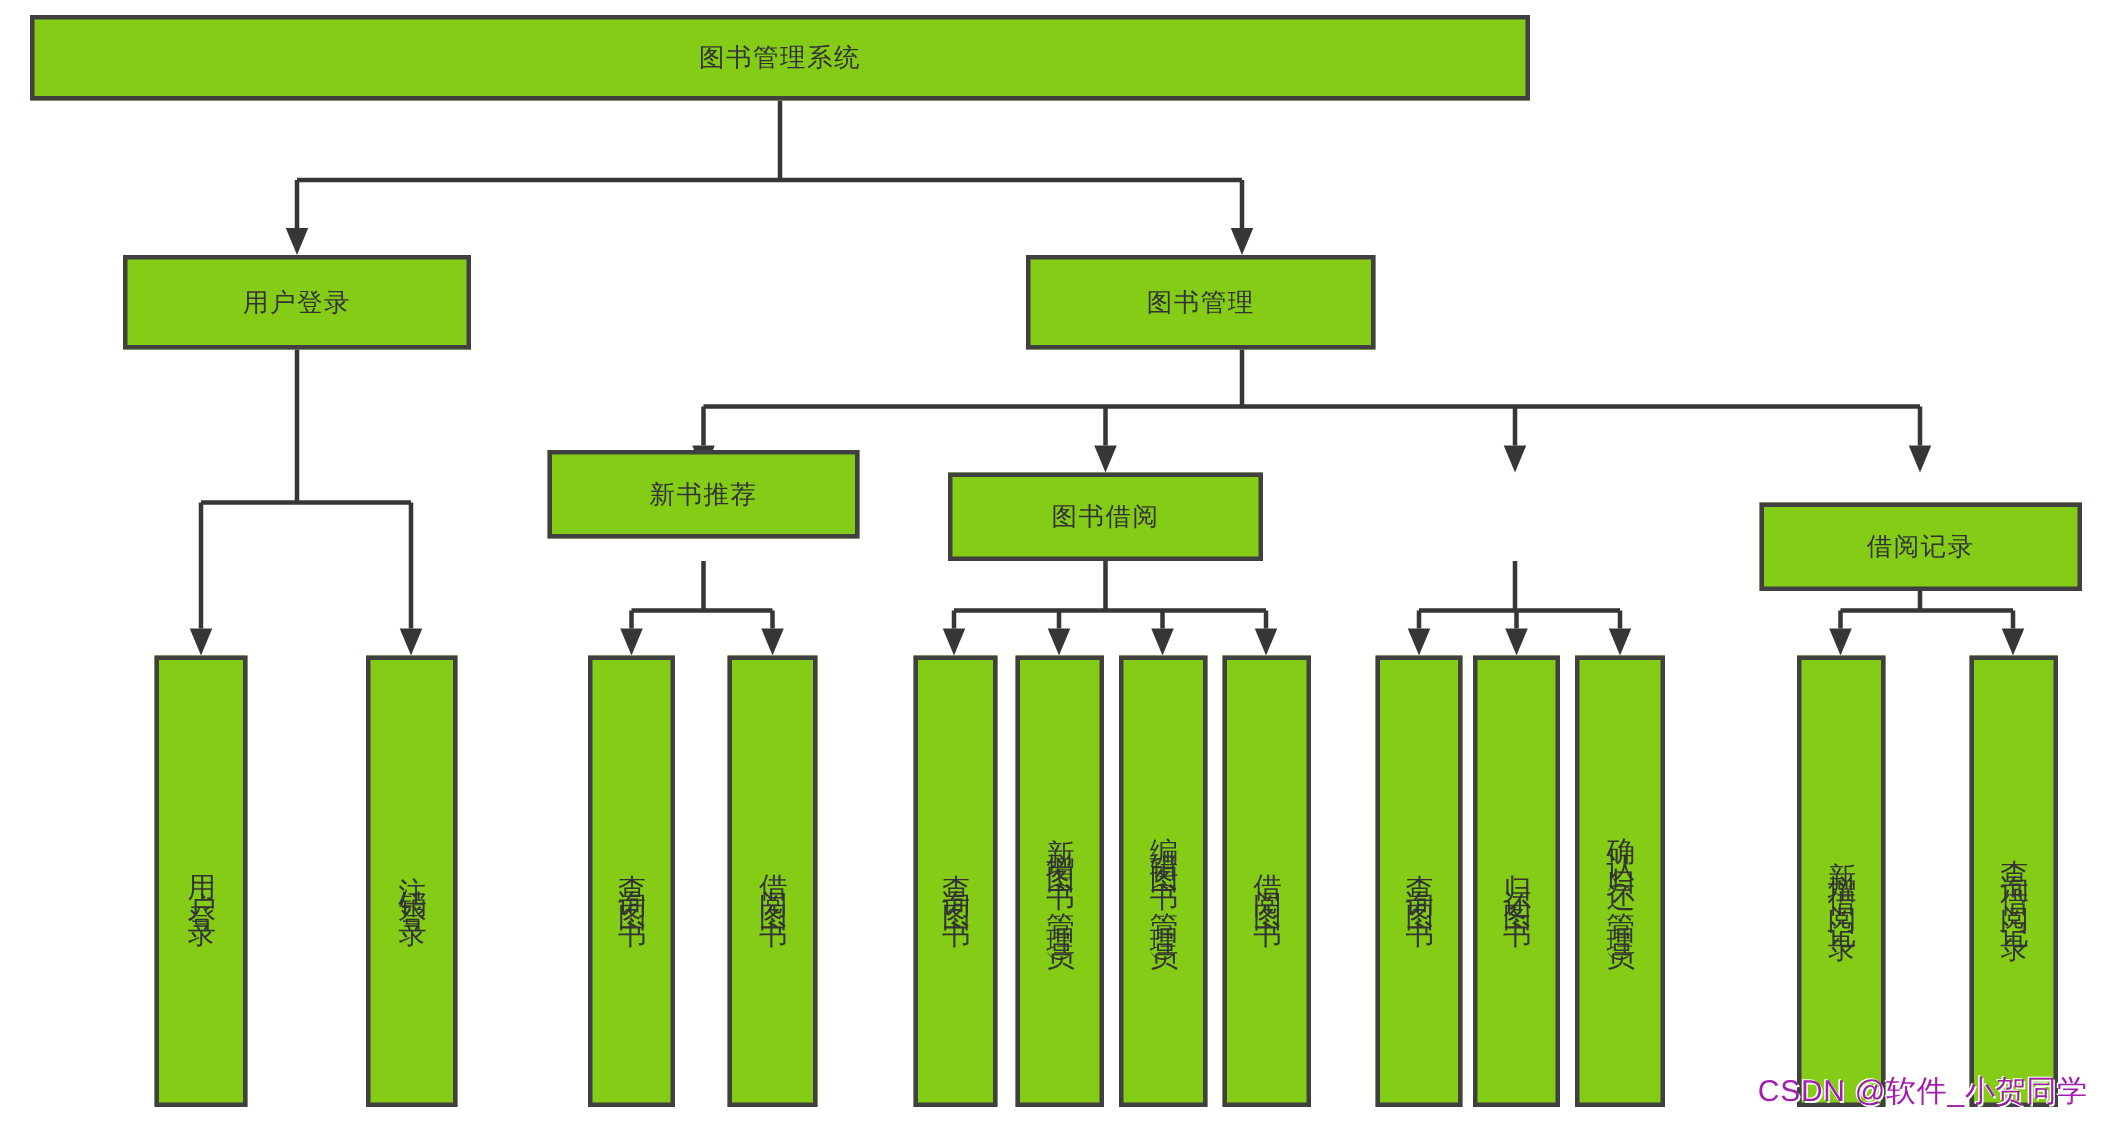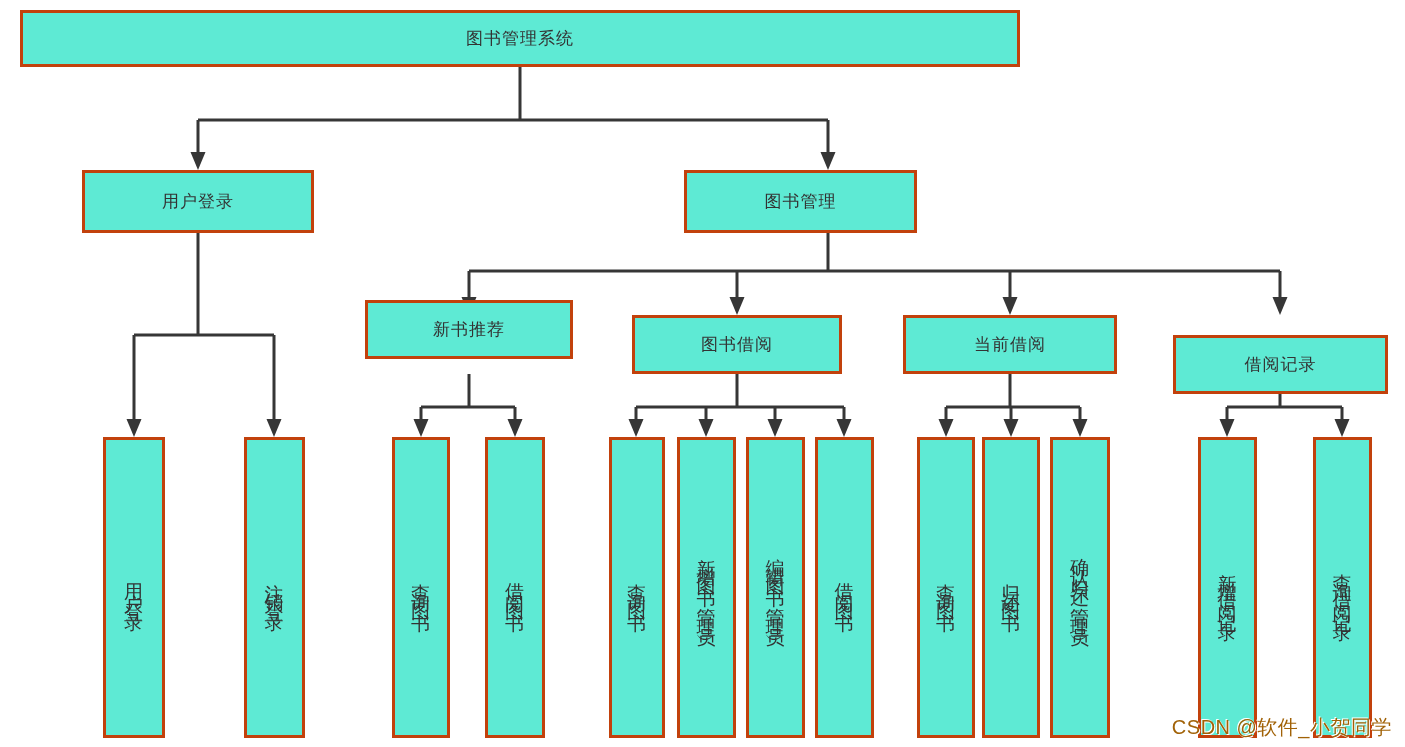--- a/index.html
+++ b/index.html
@@ -26,22 +26,22 @@
     stroke-width: 3;
     fill: none;
   }
   #connector-layer polygon {
     fill: #363636;
     stroke: none;
   }
   .box {
     position: absolute;
     box-sizing: border-box;
-    background: #5eead4;
-    border: 3px solid #c2410c;
+    background: #84cc16;
+    border: 3px solid #404040;
     display: flex;
     align-items: center;
     justify-content: center;
     color: #333333;
   }
   .h-text {
     font-size: 17px;
     letter-spacing: 1px;
     white-space: nowrap;
   }
@@ -55,21 +55,21 @@
     text-orientation: mixed;
     font-size: 19px;
     line-height: 1;
     letter-spacing: 10px;
   }
   #watermark {
     position: absolute;
     right: 13px;
     top: 714px;
     font-size: 20px;
-    color: #a16207;
+    color: #a21caf;
     letter-spacing: 0.5px;
     white-space: nowrap;
     text-shadow: 1px 1px 0 #ffffff, -1px -1px 0 #ffffff;
   }
 </style>
 </head>
 <body>
 
 <div id="canvas">
 
@@ -119,23 +119,20 @@
   <div class="box" style="left:684px; top:170px; width:233px; height:63px;">
     <span class="h-text">图书管理</span>
   </div>
 
   <div class="box" style="left:365px; top:300px; width:208px; height:59px;">
     <span class="h-text">新书推荐</span>
   </div>
   <div class="box" style="left:632px; top:315px; width:210px; height:59px;">
     <span class="h-text">图书借阅</span>
   </div>
-  <div class="box" style="left:903px; top:315px; width:214px; height:59px;">
-    <span class="h-text">当前借阅</span>
-  </div>
   <div class="box" style="left:1173px; top:315px; width:215px; height:59px;margin-top:20px;">
     <span class="h-text">借阅记录</span>
   </div>
 
   <div class="box" style="left:103px; top:437px; width:62px; height:301px;">
     <span class="v-text">用户登录</span>
   </div>
   <div class="box" style="left:244px; top:437px; width:61px; height:301px;">
     <span class="v-text">注销登录</span>
   </div>

